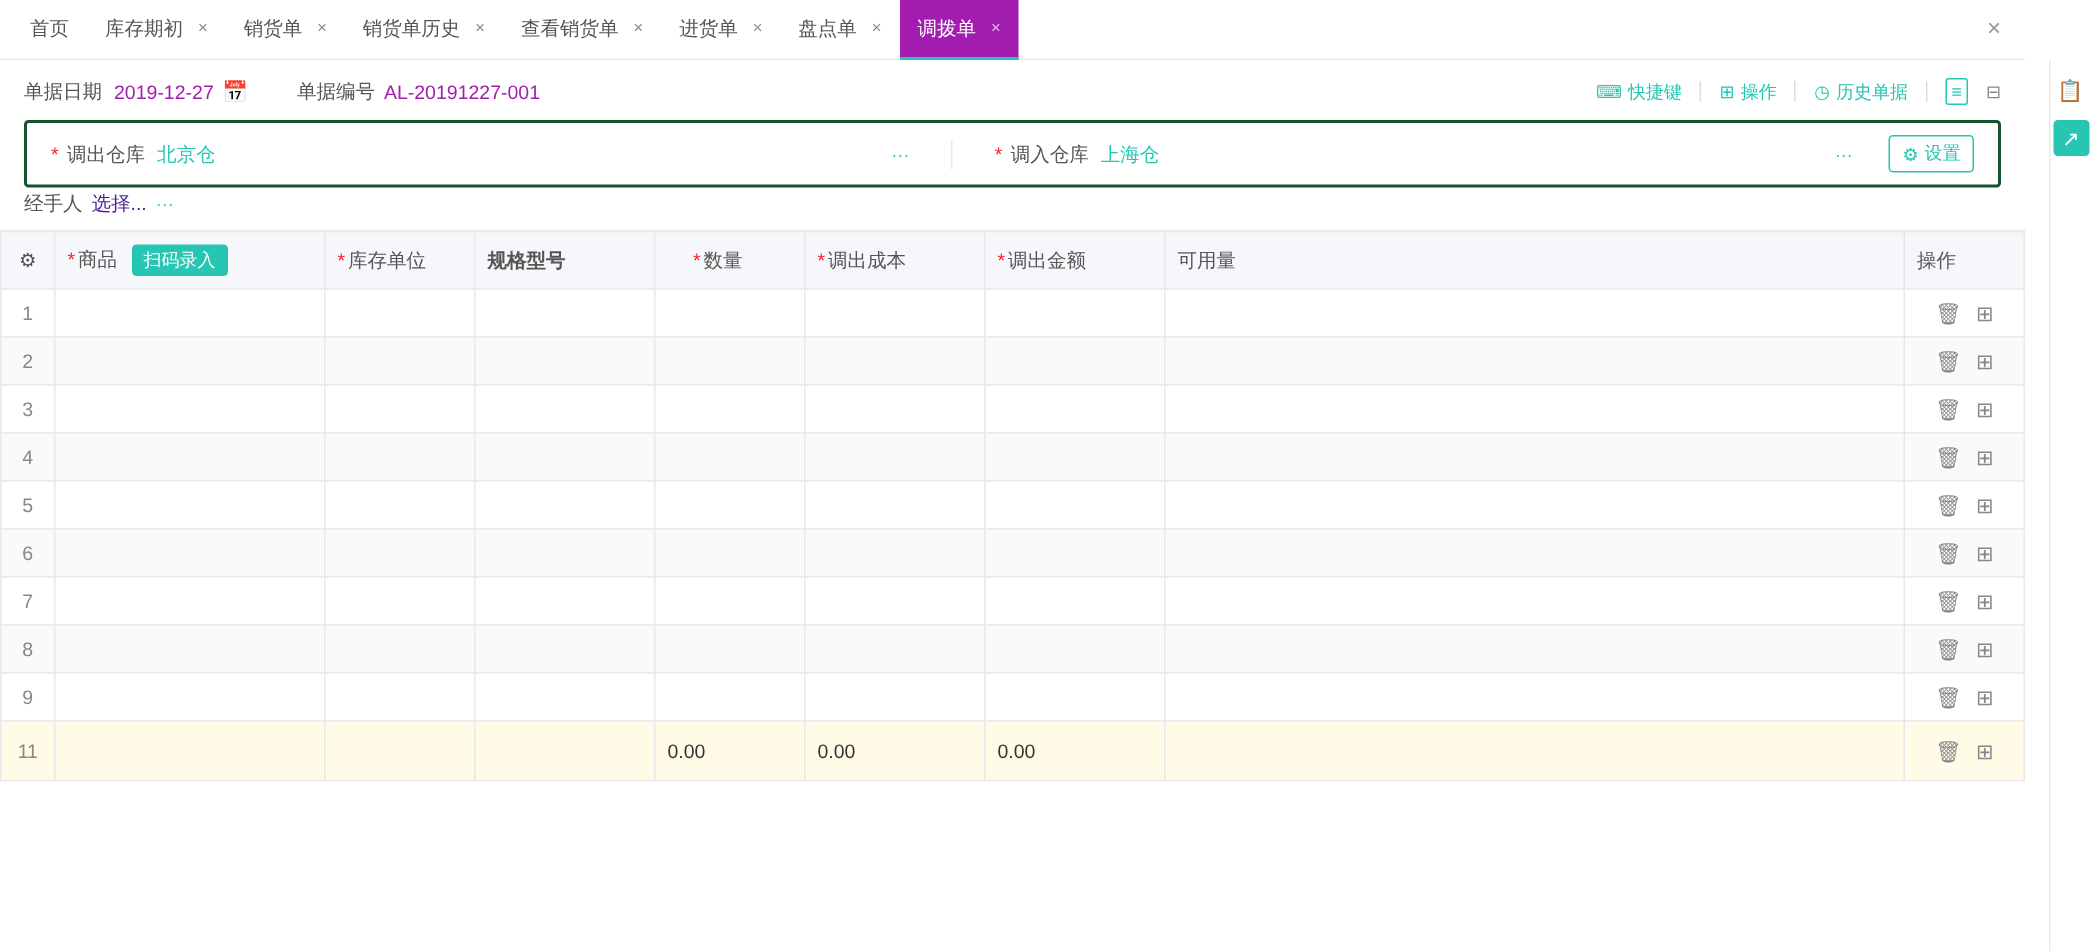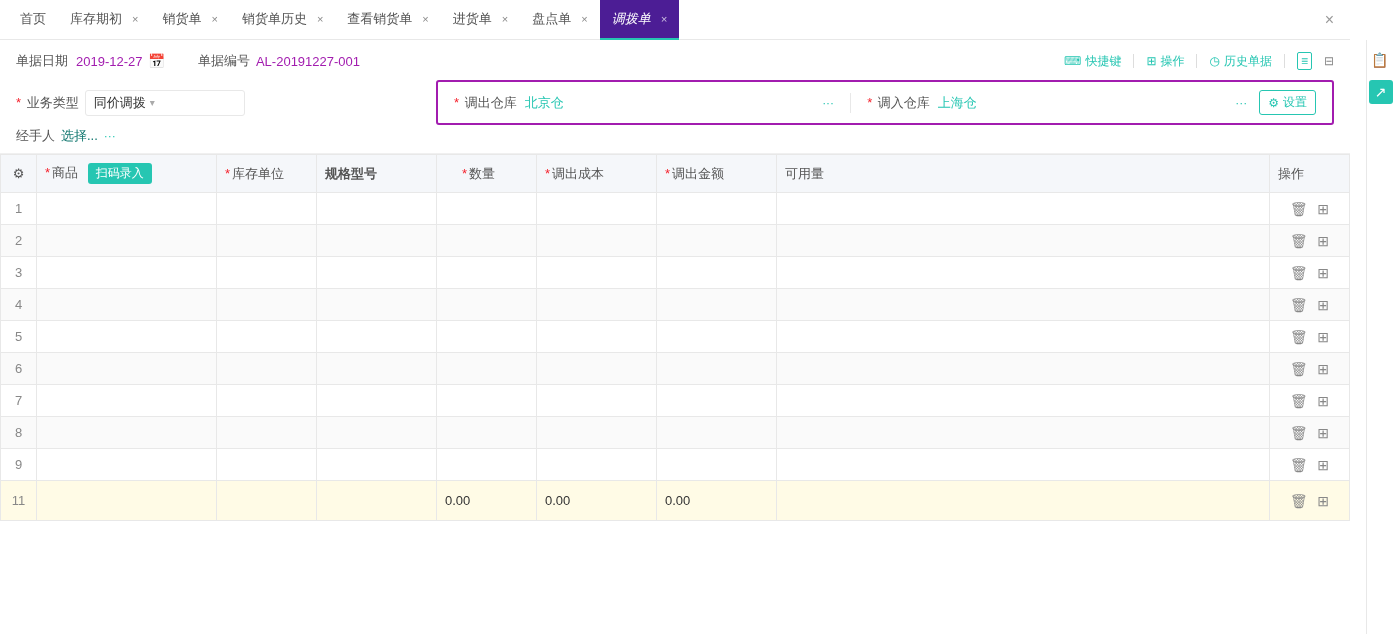--- a/index.html
+++ b/index.html
@@ -21,23 +21,22 @@
       height: 40px;
       cursor: pointer;
       font-size: 13px;
       color: #555;
       border-bottom: 2px solid transparent;
       white-space: nowrap;
       gap: 6px;
     }
     .tab-item.active {
       color: #fff;
-      background: #4c1d95;
+      background: #a21caf;
       border-bottom: 2px solid #26c6b2;
-      font-style: italic;
     }
     .tab-item .tab-close {
       font-size: 11px;
       color: inherit;
       opacity: 0.7;
       cursor: pointer;
       margin-left: 4px;
     }
     .tab-item.active .tab-close { color: #fff; }
     .close-all-btn {
@@ -140,27 +139,27 @@
       border-radius: 3px;
       padding: 3px 8px;
       min-width: 160px;
       cursor: pointer;
       background: #fff;
     }
     .select-arrow { color: #aaa; font-size: 10px; }
 
     
     .red-section {
-      border: 2px solid #a21caf;
+      border: 2px solid #14532d;
       border-radius: 3px;
       flex: 1;
       display: flex;
       align-items: center;
       padding: 8px 16px;
-      gap: 0;
+      gap: 12px;
       background: #fff;
     }
     .warehouse-group {
       display: flex;
       align-items: center;
       gap: 8px;
       flex: 1;
     }
     .warehouse-value {
       color: #26c6b2;
@@ -196,21 +195,21 @@
 
     
     .handler-row {
       display: flex;
       align-items: center;
       gap: 6px;
       margin-top: 2px;
     }
     .handler-select {
       border: none;
-      color: #0f766e;
+      color: #4c1d95;
       font-size: 13px;
       cursor: pointer;
     }
     .handler-more {
       color: #26c6b2;
       cursor: pointer;
       font-size: 12px;
     }
 
     
@@ -396,30 +395,20 @@
         <div class="grid-btn active">
           <span>≡</span>
         </div>
         <div class="grid-btn">
           <span>⊟</span>
         </div>
       </div>
     </div>
 
     <div class="second-form-row">
-      <div class="business-type-section">
-        <span class="form-label">
-          <span class="required-star">*</span>
-          <span>业务类型</span>
-        </span>
-        <div class="select-field">
-          <span>同价调拨</span>
-          <span class="select-arrow">▾</span>
-        </div>
-      </div>
 
       <div class="red-section">
         <div class="warehouse-group">
           <span class="form-label">
             <span class="required-star">*</span>
             <span>调出仓库</span>
           </span>
           <span class="warehouse-value">北京仓</span>
           <span class="more-btn">···</span>
         </div>

